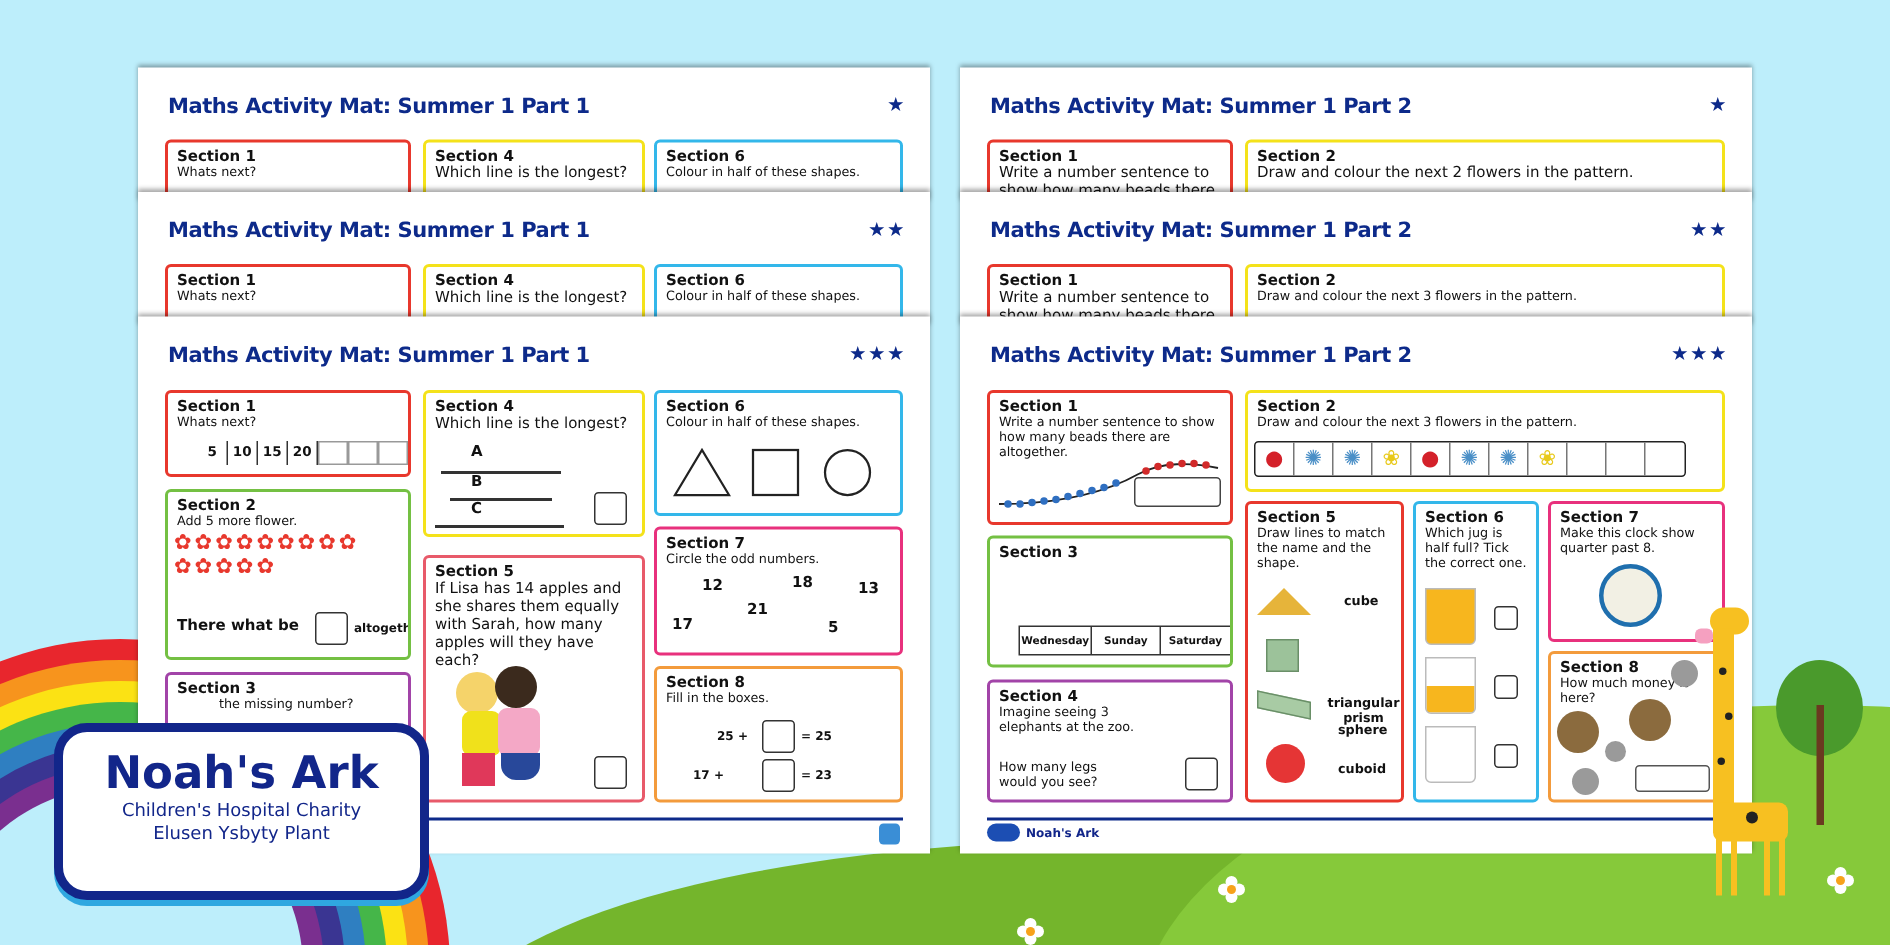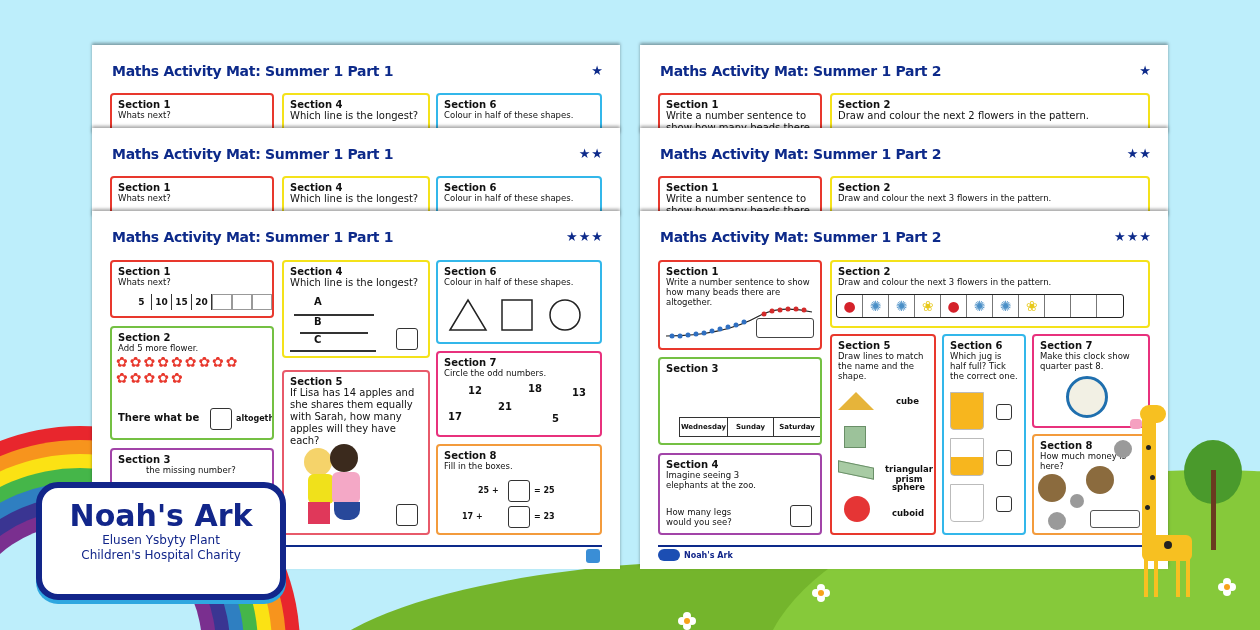--- a/index.html
+++ b/index.html
@@ -355,15 +355,15 @@
 <div class="flower" style="left:1218px;top:578px;">
     <div class="p" style="left:5px;top:0;"></div>
     <div class="p" style="left:0;top:5px;"></div>
     <div class="p" style="left:10px;top:5px;"></div>
     <div class="p" style="left:5px;top:10px;"></div>
     <div class="c"></div>
   </div>
 
 <div class="logo">
   <div class="big">Noah's Ark</div>
+  <div class="sub">Children's Hospital Charity</div>
   <div class="sub">Elusen Ysbyty Plant</div>
-  <div class="sub">Children's Hospital Charity</div>
 </div>
 
 </body></html>

